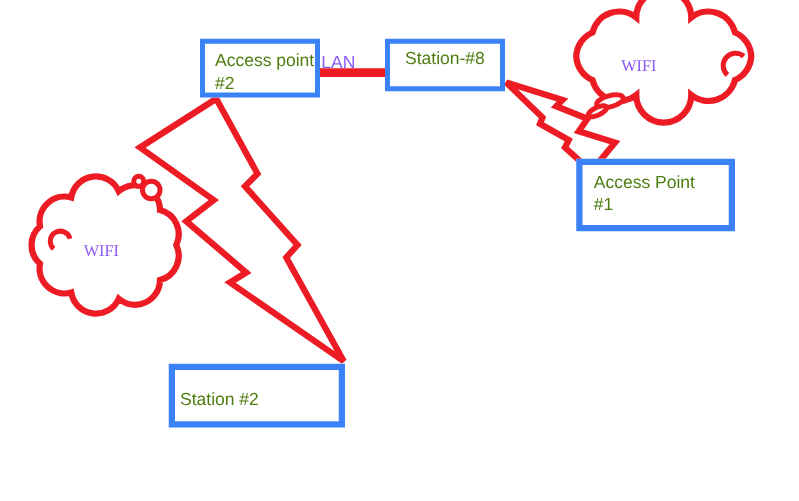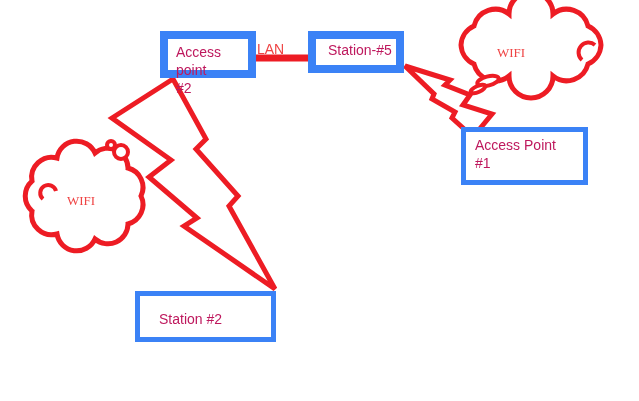--- a/index.html
+++ b/index.html
@@ -8,39 +8,39 @@
     width:639px;height:401px;
     background:#ffffff;
     overflow:hidden;
     font-family:"Liberation Sans",sans-serif;
   }
   #drawing{position:absolute;left:0;top:0;}
   .box{
     position:absolute;
     box-sizing:border-box;
     background:#ffffff;
-    border:8px solid #3b82f6;
-    color:#be185d;
+    border:4px solid #3b82f6;
+    color:#4d7c0f;
     font-size:14px;
     line-height:18px;
   }
   .box.thick{border-width:5px;}
   .box .line{display:block;}
   .red-label{
     position:absolute;
-    color:#ef4444;
+    color:#8b5cf6;
     font-size:14px;
     line-height:14px;
     white-space:nowrap;
   }
   .wifi-label{font-size:13px;font-family:Liberation Serif, serif;}
   #ap2-box{left:160px;top:31px;width:96px;height:47px;padding:4px 0 0 8px;}
   #station1-box{left:308px;top:31px;width:96px;height:42px;padding:2px 0 0 12px;}
   #ap1-box{left:461px;top:127px;width:127px;height:58px;padding:4px 0 0 9px;}
-  #station2-box{left:135px;top:291px;width:141px;height:51px;padding:14px 0 0 19px;}
+  #station2-box{left:135px;top:291px;width:141px;height:51px;padding:14px 0 0 4px;}
   #lan-label{left:257px;top:42px;}
   #wifi-left-label{left:67px;top:194px;}
   #wifi-right-label{left:497px;top:46px;}
 </style>
 </head>
 <body>
 
 <div id="canvas">
 
   <svg id="drawing" width="639" height="401" viewBox="0 0 639 401">
@@ -82,21 +82,21 @@
     <ellipse cx="488" cy="81" rx="11" ry="4.5" transform="rotate(-15 488 81)" fill="#ffffff" stroke="#ED1C24" stroke-width="4"></ellipse>
     <ellipse cx="478" cy="89" rx="8" ry="3" transform="rotate(-25 478 89)" fill="#ffffff" stroke="#ED1C24" stroke-width="4"></ellipse>
   </svg>
 
   <div class="box" id="ap2-box">
     <span class="line">Access point</span>
     <span class="line">#2</span>
   </div>
 
   <div class="box" id="station1-box">
-    <span class="line">Station-#5</span>
+    <span class="line">Station-#8</span>
   </div>
 
   <div class="box thick" id="ap1-box">
     <span class="line">Access Point</span>
     <span class="line">#1</span>
   </div>
 
   <div class="box thick" id="station2-box">
     <span class="line">Station #2</span>
   </div>

